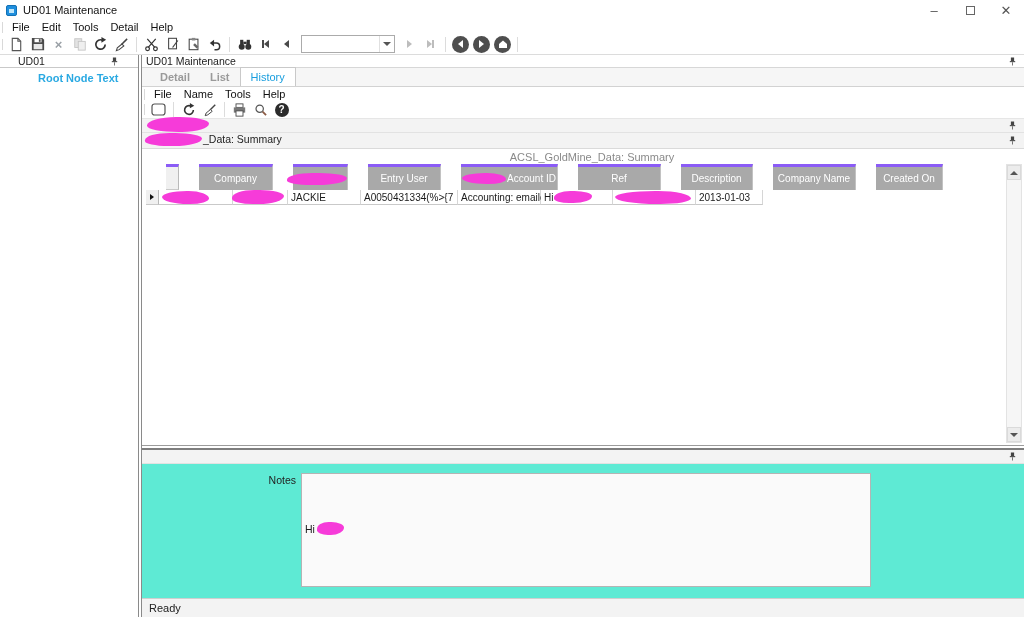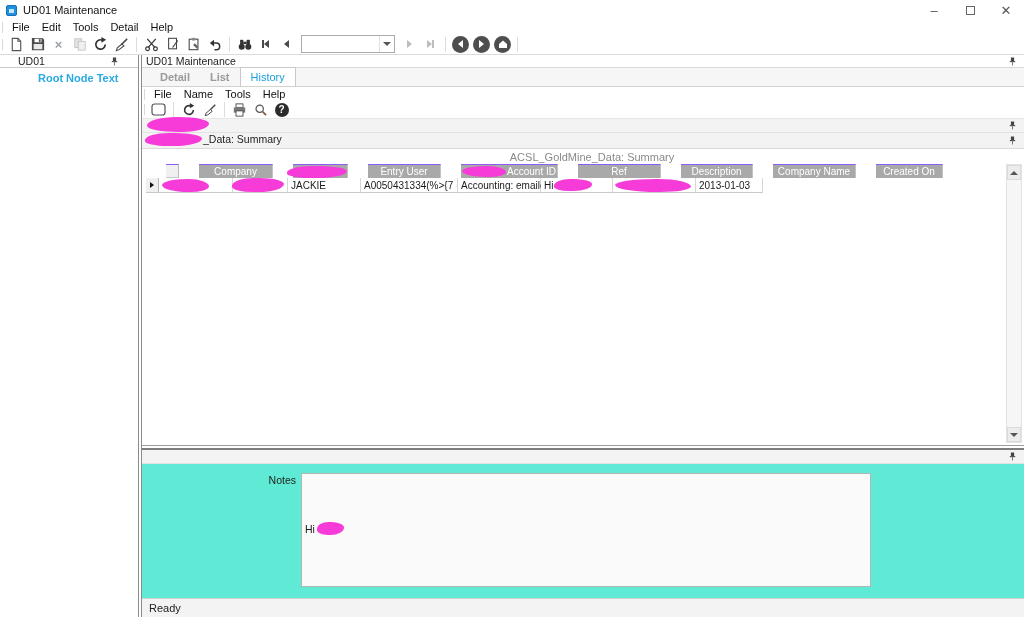--- a/index.html
+++ b/index.html
@@ -71,22 +71,22 @@
   .bar1 { position:absolute; left:0; top:64px; width:100%; height:14px; background:#f3f3f3;
           border-bottom:1px solid #e2e2e2; }
   .bar2 { position:absolute; left:0; top:78px; width:100%; height:16px; background:#f3f3f3;
           border-bottom:1px solid #dadada; display:flex; align-items:flex-start; font-size:10.5px; color:#222; }
 
   
   .gridarea { position:absolute; left:0; top:94px; width:100%; height:296px; background:#fff; }
   .gridtitle { position:absolute; left:9px; top:2px; width:100%; text-align:center; color:#8a8a8a; font-size:11px; }
   .gtable { position:absolute; left:4px; top:15px; display:flex; flex-direction:column; }
   .grow { display:flex; }
-  .gh { background:#a9a9a9; color:#fff; font-size:10px; height:14px; display:flex; align-items:center;
-        justify-content:center; border-right:1px solid #c2c2c2; border-top:1px solid #8b5cf6;
+  .gh { background:#a9a9a9; color:#fff; font-size:10px; height:26px; display:flex; align-items:center;
+        justify-content:center; border-right:1px solid #c2c2c2; border-top:3px solid #8b5cf6;
         overflow:visible; white-space:nowrap;margin-left:20px; }
   .gc { background:#fff; color:#1a1a1a; font-size:10px; height:15px; display:flex; align-items:center;
         padding:0 3px; border-right:1px solid #d6d6d6; border-bottom:1px solid #c9c9c9;
         overflow:visible; white-space:nowrap; }
   .gsel { background:#f0f0f0; border-right:1px solid #b9b9b9; border-bottom:1px solid #c9c9c9;
           display:flex; align-items:center; justify-content:center; }
   .vscroll { position:absolute; right:2px; top:15px; bottom:2px; width:16px; background:#f6f6f6;
              border:1px solid #e3e3e3; }
   .sbtn { position:absolute; left:0; width:14px; height:15px; background:#ececec; border:1px solid #dadada;
           display:flex; align-items:center; justify-content:center; }

